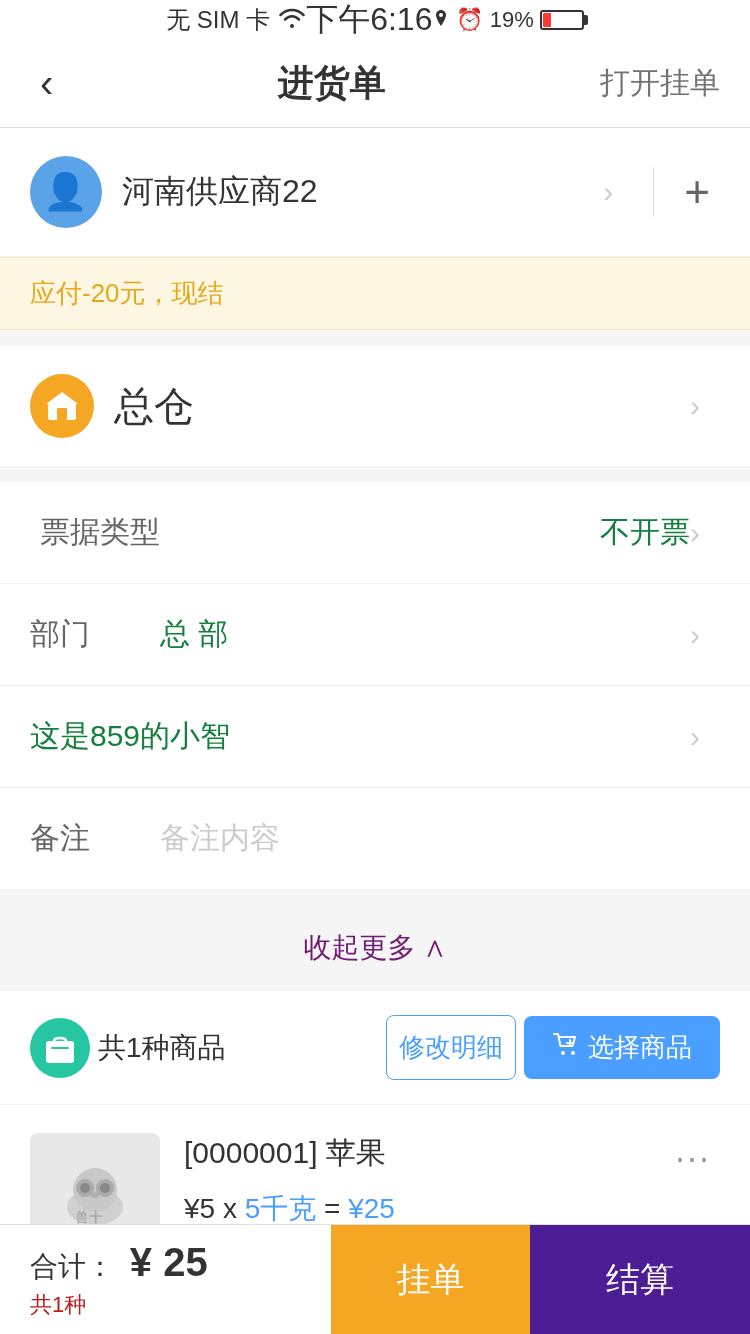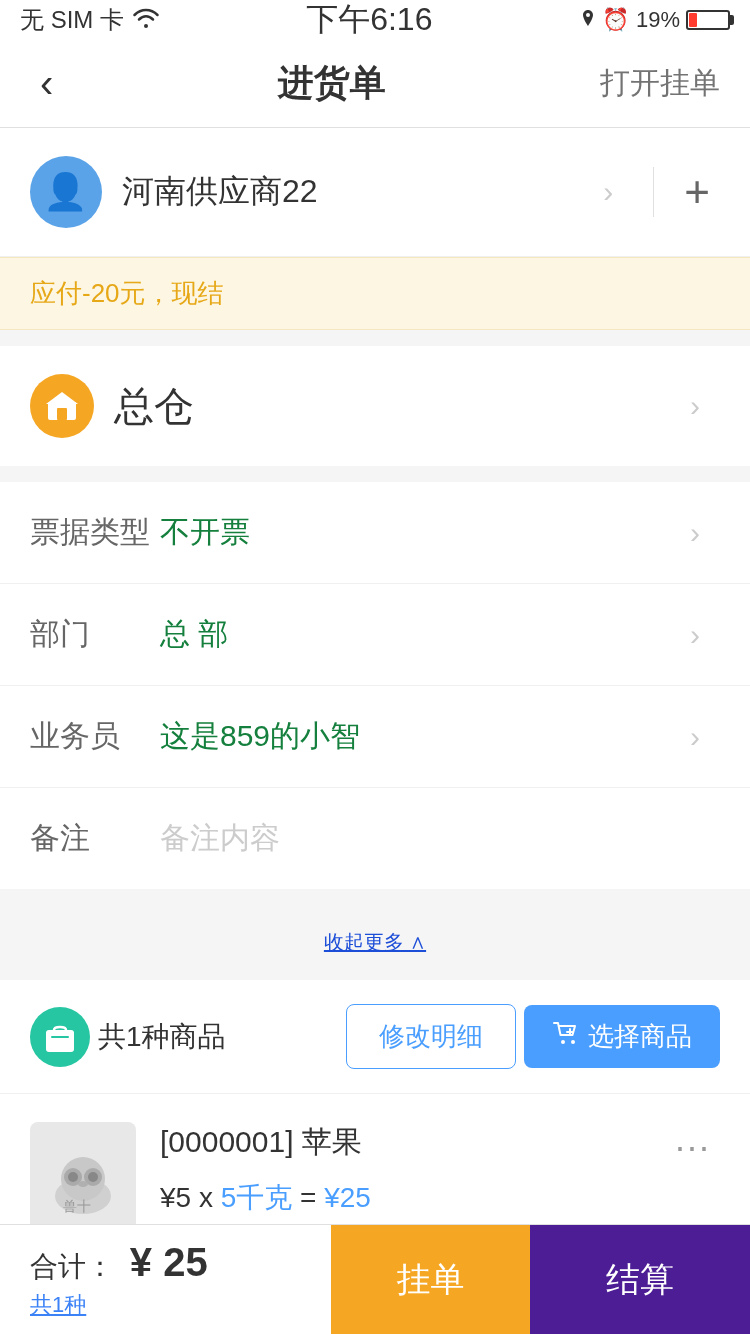--- a/index.html
+++ b/index.html
@@ -13,21 +13,21 @@
       color: #333;
       overflow-x: hidden;
     }
 
     
     .status-bar {
       background: #fff;
       height: 40px;
       display: flex;
       align-items: center;
-      justify-content: space-between;
+      justify-content: center;
       padding: 0 20px;
       font-size: 24px;
       color: #333;
     }
     .status-left { display: flex; align-items: center; gap: 8px; }
     .status-center { font-size: 32px; font-weight: 500; }
     .status-right { display: flex; align-items: center; gap: 6px; font-size: 22px; }
     .battery-icon {
       width: 44px; height: 20px; border: 2px solid #333; border-radius: 3px; position: relative; display: inline-flex; align-items: center;
     }
@@ -141,45 +141,44 @@
 
     
     .form-row {
       display: flex;
       align-items: center;
       padding: 30px;
       background: #fff;
       border-top: 1px solid #f0f0f0;
       cursor: pointer;
     }
-    .form-row:first-child { border-top: none; }
+    .form-row:first-child { border-top: none; text-align: right; }
     .form-label {
       font-size: 30px;
       color: #666;
       width: 130px;
       flex-shrink: 0;
     }
     .form-value {
       flex: 1;
       font-size: 30px;
       color: #15803d;
     }
     .form-value.placeholder {
       color: #ccc;
     }
 
     
     .collapse-bar {
       background: #f5f5f5;
       text-align: center;
       padding: 24px;
-      font-size: 20px;
-      color: #1d4ed8;
-      cursor: pointer;
-      text-decoration: underline;
+      font-size: 28px;
+      color: #701a75;
+      cursor: pointer;
     }
 
     
     .product-header {
       display: flex;
       align-items: center;
       padding: 24px 30px;
       background: #fff;
       gap: 8px;
       border-bottom: 1px solid #f0f0f0;
@@ -190,21 +189,21 @@
     }
     .product-count {
       flex: 1;
       font-size: 28px;
       color: #333;
     }
     .btn-outline {
       border: 1px solid #4a9eff;
       color: #4a9eff;
       background: #fff;
-      padding: 14px 32px;
+      padding: 14px 12px;
       border-radius: 8px;
       font-size: 26px;
       cursor: pointer;
     }
     .btn-blue {
       background: #4a9eff;
       color: #fff;
       padding: 14px 28px;
       border-radius: 8px;
       font-size: 26px;
@@ -217,21 +216,21 @@
 
     
     .product-item {
       display: flex;
       align-items: flex-start;
       padding: 28px 30px;
       background: #fff;
       gap: 24px;
     }
     .product-thumb {
-      width: 106px; height: 130px;
+      width: 130px; height: 130px;
       background: #e8e8e8;
       border-radius: 8px;
       display: flex; align-items: center; justify-content: center;
       flex-shrink: 0;
     }
     .owl-logo {
       font-size: 50px;
       color: #aaa;
     }
     .product-info {
@@ -278,24 +277,23 @@
       display: inline;
     }
     .total-amount {
       font-size: 40px;
       font-weight: 600;
       color: #333;
       margin-left: 8px;
     }
     .total-count {
       font-size: 22px;
-      color: #3b82f6;
+      color: #b91c1c;
       display: block;
       margin-top: 4px;
-      text-decoration: underline;
     }
     .btn-hang {
       background: #f5a623;
       color: #fff;
       width: 199px;
       height: 110px;
       display: flex;
       align-items: center;
       justify-content: center;
       font-size: 34px;
@@ -387,21 +385,20 @@
       <span class="form-label">票据类型</span>
       <span class="form-value">不开票</span>
       <span class="chevron-right">›</span>
     </div>
     <div class="form-row">
       <span class="form-label">部门</span>
       <span class="form-value">总 部</span>
       <span class="chevron-right">›</span>
     </div>
     <div class="form-row">
-      <span class="form-label">业务员</span>
       <span class="form-value">这是859的小智</span>
       <span class="chevron-right">›</span>
     </div>
     <div class="form-row">
       <span class="form-label">备注</span>
       <span class="form-value placeholder">备注内容</span>
     </div>
   </div>
 
   <div class="collapse-bar">收起更多 ∧</div>

